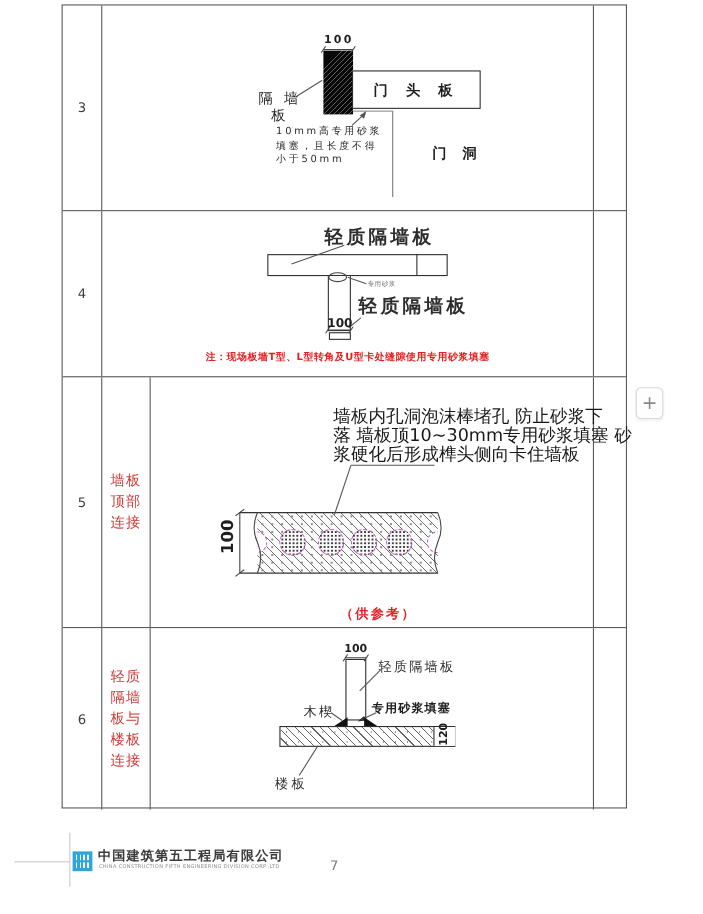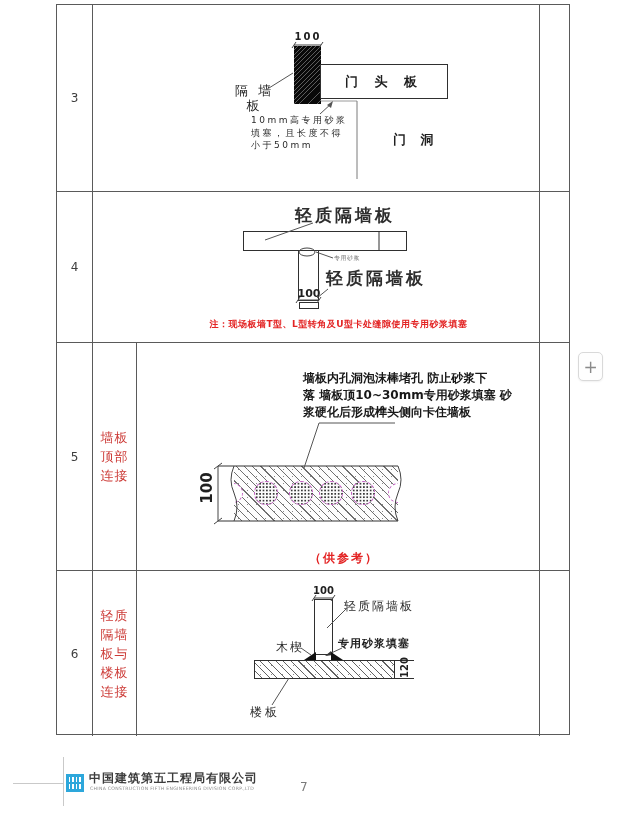--- a/index.html
+++ b/index.html
@@ -82,21 +82,21 @@
             <line x1="155" y1="43" x2="159" y2="37" stroke="#444" stroke-width="1"></line>
             <line x1="182" y1="43" x2="186" y2="37" stroke="#444" stroke-width="1"></line>
             <line x1="132" y1="83" x2="156" y2="68" stroke="#555" stroke-width="1"></line>
             <line x1="184" y1="96" x2="220" y2="96" stroke="#9a9a9a" stroke-width="1"></line>
             <line x1="220" y1="96" x2="220" y2="174" stroke="#7a7a7a" stroke-width="1"></line>
             <line x1="183" y1="109" x2="195" y2="98" stroke="#555" stroke-width="1"></line>
             <polygon points="196,96 190,100 194,103" fill="#555"></polygon>
           </svg>
           <div class="dtxt" style="left:157px;top:26px;width:28px;text-align:center;font-size:10px;letter-spacing:2px;font-weight:bold;">100</div>
           <div class="abs hatch-block" style="left:157px;top:41px;width:27px;height:58px;z-index:2;"></div>
-          <div class="abs board-box" style="left:183px;top:59px;width:128px;height:35px;z-index:2;">
+          <div class="abs board-box" style="left:183px;top:59px;width:117px;height:35px;z-index:2;">
             <span class="dtxt" style="position:static;font-size:13px;font-weight:bold;letter-spacing:6px;">门 头 板</span>
           </div>
           <div class="dtxt" style="left:98px;top:78px;font-size:13px;font-weight:normal;letter-spacing:3px;line-height:15px;text-align:center;">
             <div>隔 墙</div>
             <div>板</div>
           </div>
           <div class="dtxt" style="left:114px;top:109px;font-size:9px;letter-spacing:2.5px;line-height:12.5px;color:#2a2a2a;">
             <div>10mm高专用砂浆</div>
             <div>填塞，且长度不得</div>
             <div>小于50mm</div>
@@ -121,21 +121,21 @@
             <line x1="159" y1="111" x2="163" y2="105" stroke="#444" stroke-width="1"></line>
             <line x1="180" y1="111" x2="184" y2="105" stroke="#444" stroke-width="1"></line>
           </svg>
           <div class="dtxt" style="left:158px;top:12px;font-size:17px;letter-spacing:3px;font-weight:600;color:#2d2d2d;">轻质隔墙板</div>
           <div class="abs" style="left:106px;top:39px;width:164px;height:20px;border:1px solid #2f2f2f;background:#fff;z-index:2;"></div>
           <div class="dtxt" style="left:197px;top:62px;font-size:6px;color:#777;letter-spacing:0.5px;">专用砂浆</div>
           <div class="abs" style="left:161px;top:59px;width:21px;height:50px;border:1px solid #2f2f2f;border-top:none;background:#fff;z-index:2;"></div>
           <div class="dtxt" style="left:189px;top:75px;font-size:17px;letter-spacing:3px;font-weight:600;color:#2d2d2d;">轻质隔墙板</div>
           <div class="dtxt" style="left:160px;top:95px;width:24px;text-align:center;font-size:11px;font-weight:600;z-index:5;">100</div>
           <div class="abs" style="left:162px;top:110px;width:20px;height:7px;border:1px solid #2f2f2f;background:#fff;"></div>
-          <div class="dtxt red-note" style="left:50px;top:126px;width:303px;text-align:center;font-size:9px;letter-spacing:0.5px;">注：现场板墙T型、L型转角及U型卡处缝隙使用专用砂浆填塞</div>
+          <div class="dtxt red-note" style="left:50px;top:126px;width:303px;text-align:left;font-size:9px;letter-spacing:0.5px;">注：现场板墙T型、L型转角及U型卡处缝隙使用专用砂浆填塞</div>
         </div>
       </div>
       <div class="cell c-empty"></div>
     </div>
 
     <div class="row" style="top:338px;height:228px;">
       <div class="cell c-num">5</div>
       <div class="cell c-label">
         <div class="label-lines">
           <div>墙板</div>
@@ -157,21 +157,21 @@
             <line x1="81" y1="123" x2="261" y2="123" stroke="#333" stroke-width="1"></line>
             <line x1="81" y1="178" x2="261" y2="178" stroke="#333" stroke-width="1"></line>
             <line x1="81" y1="123" x2="81" y2="178" stroke="#444" stroke-width="1"></line>
             <line x1="77" y1="126" x2="85" y2="120" stroke="#444" stroke-width="1"></line>
             <line x1="77" y1="181" x2="85" y2="175" stroke="#444" stroke-width="1"></line>
             <path d="M97,123 q-6 14 0 27 q6 14 0 28" fill="none" stroke="#444" stroke-width="1"></path>
             <path d="M261,123 q6 14 0 27 q-6 14 0 28" fill="none" stroke="#444" stroke-width="1"></path>
             <line x1="182" y1="80" x2="258" y2="80" stroke="#555" stroke-width="1"></line>
             <line x1="182" y1="80" x2="167" y2="125" stroke="#555" stroke-width="1"></line>
           </svg>
-          <div class="dtxt" style="left:166px;top:27px;font-size:12px;font-weight:700;line-height:17px;color:#181818;">
+          <div class="dtxt" style="left:166px;top:27px;font-size:16px;font-weight:400;line-height:17px;color:#181818;">
             <div>墙板内孔洞泡沫棒堵孔 防止砂浆下</div>
             <div>落 墙板顶10~30mm专用砂浆填塞 砂</div>
             <div>浆硬化后形成榫头侧向卡住墙板</div>
           </div>
           <div class="dtxt vrot" style="left:52px;top:136px;width:36px;text-align:center;font-size:15px;font-weight:600;">100</div>
           <div class="dtxt red-note" style="left:172px;top:207px;font-size:12px;letter-spacing:2px;">（供参考）</div>
         </div>
       </div>
       <div class="cell c-empty"></div>
     </div>

